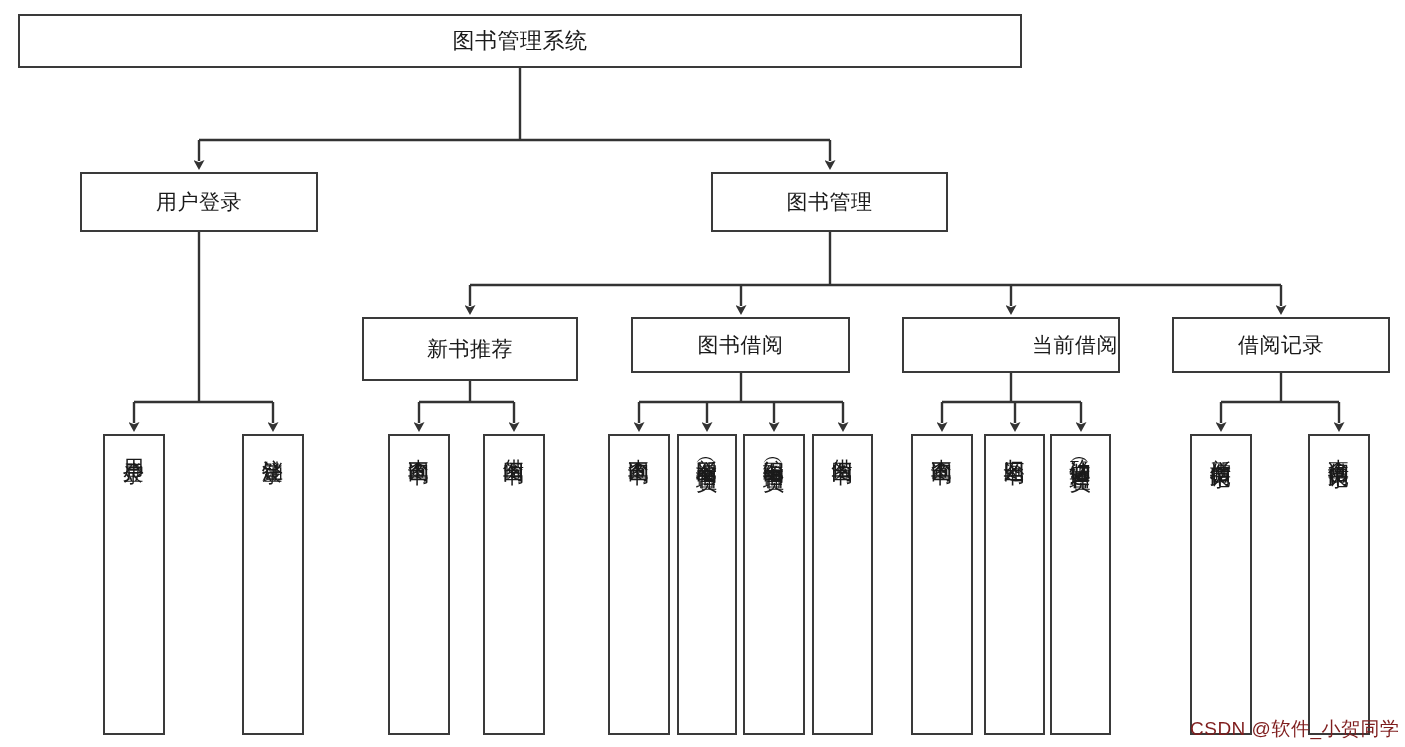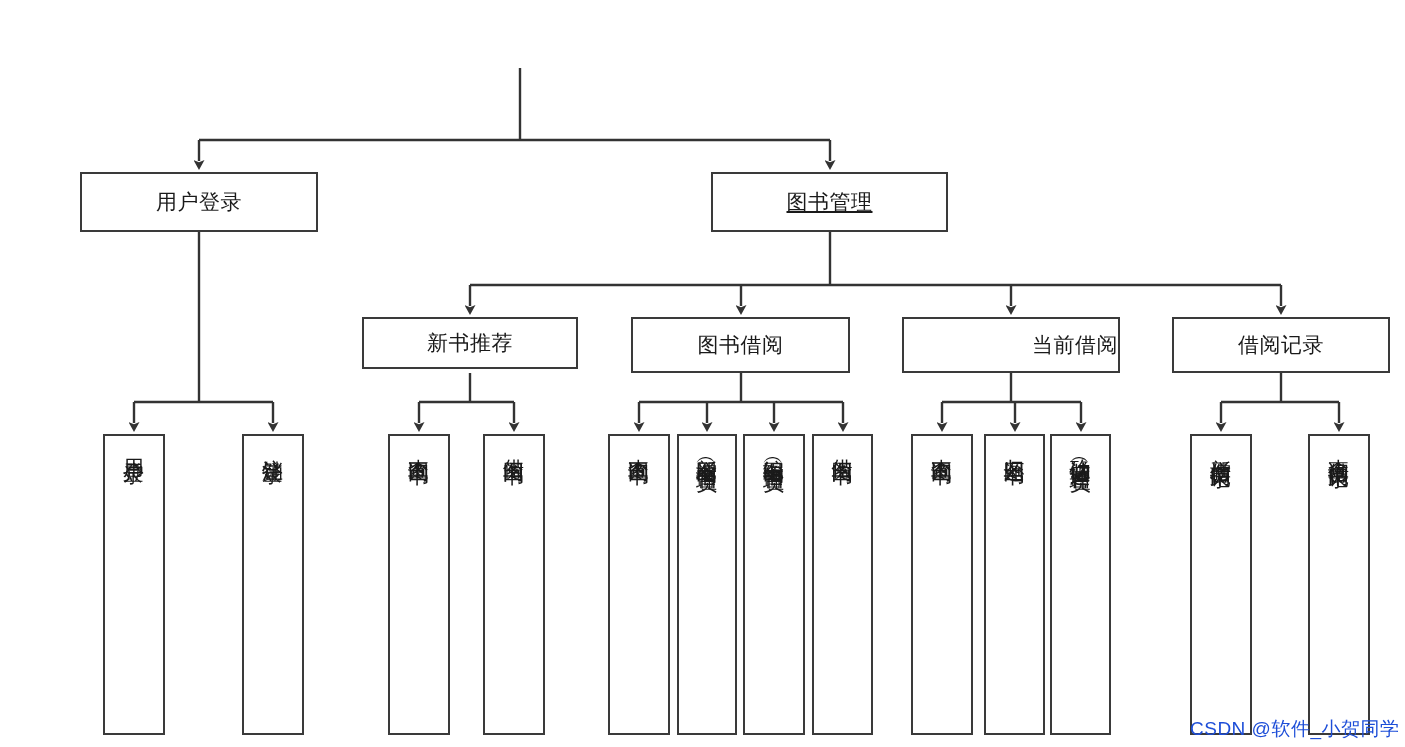--- a/index.html
+++ b/index.html
@@ -52,21 +52,21 @@
   .node.leaf .node-label {
     writing-mode: vertical-rl;
     text-orientation: upright;
     font-size: 21px;
     letter-spacing: 2px;
     line-height: 1;
   }
   .watermark {
     position: absolute;
     font-size: 19px;
-    color: #1d4ed8;
+    color: #7f1d1d;
     white-space: nowrap;
     letter-spacing: 0.5px;
   }
 </style>
 </head>
 <body>
 
 <div id="canvas">
 
   <svg id="edges" viewBox="0 0 1405 747">
@@ -105,30 +105,33 @@
         <path d="M942,402 L942,423" marker-end="url(#arrow)"></path>
         <path d="M1015,402 L1015,423" marker-end="url(#arrow)"></path>
         <path d="M1081,402 L1081,423" marker-end="url(#arrow)"></path>
         <path d="M1281,373 L1281,402"></path>
         <path d="M1221,402 L1339,402"></path>
         <path d="M1221,402 L1221,423" marker-end="url(#arrow)"></path>
         <path d="M1339,402 L1339,423" marker-end="url(#arrow)"></path>
       </g>
   </svg>
 
+  <div class="node root" style="left: 18px; top: 14px; width: 1004px; height: 54px;">
+    <span class="node-label">图书管理系统</span>
+  </div>
 
   <div class="node level2" style="left: 80px; top: 172px; width: 238px; height: 60px;">
     <span class="node-label">用户登录</span>
   </div>
 
-  <div class="node level2" style="left: 711px; top: 172px; width: 237px; height: 60px; text-decoration: underline;">
+  <div class="node level2" style="left: 711px; top: 172px; width: 237px; height: 60px;">
     <span class="node-label">图书管理</span>
   </div>
 
-  <div class="node level3" style="left: 362px; top: 317px; width: 216px; height: 52px;">
+  <div class="node level3" style="left: 362px; top: 317px; width: 216px; height: 64px;">
     <span class="node-label">新书推荐</span>
   </div>
 
   <div class="node level3" style="left: 631px; top: 317px; width: 219px; height: 56px; align-items: center;">
     <span class="node-label">图书借阅</span>
   </div>
 
   <div class="node level3" style="left: 902px; top: 317px; width: 218px; height: 56px; justify-content: flex-end;">
     <span class="node-label">当前借阅</span>
   </div>

